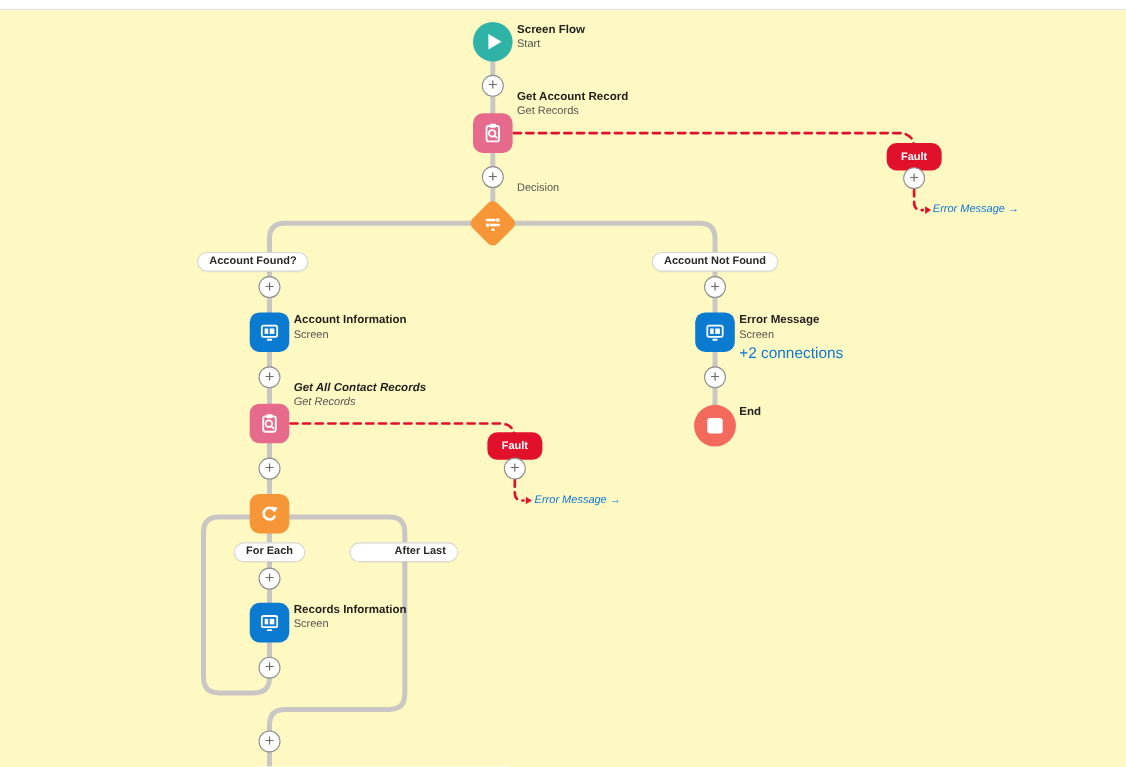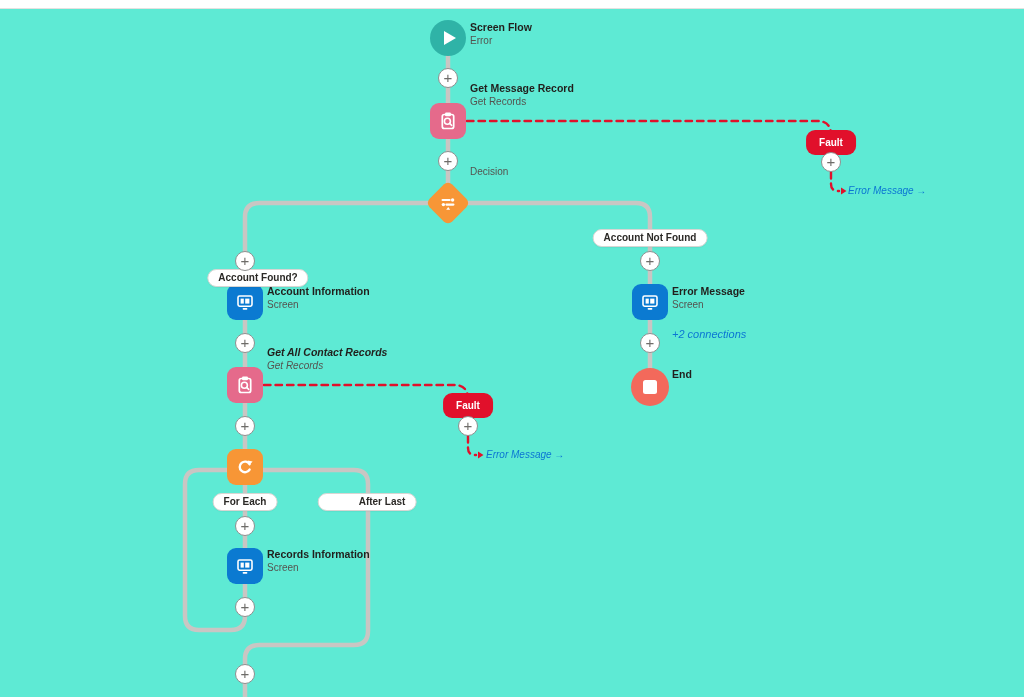--- a/index.html
+++ b/index.html
@@ -1,16 +1,16 @@
 <!DOCTYPE html>
 <html><head>
 <meta charset="utf-8">
 <style>
   html,body{margin:0;padding:0;background:#fff;}
-  .canvas{position:relative;width:1024px;height:697px;background:#5eead4;overflow:hidden;
+  .canvas{position:relative;width:1024px;height:697px;background:#fef9c3;overflow:hidden;
           font-family:"Liberation Sans",sans-serif;}
   .topstrip{position:absolute;left:0;top:0;width:100%;height:8px;background:#ffffff;
             border-bottom:1px solid #e4e2e0;}
   svg.wires{position:absolute;left:0;top:0;}
 
   .node{position:absolute;display:flex;align-items:center;justify-content:center;cursor:pointer;}
   .sq{width:36px;height:36px;border-radius:9px;}
   .circle{width:36px;height:36px;border-radius:50%;}
   .bigcircle{width:38px;height:38px;border-radius:50%;}
   .teal{background:#2fb3a7;}
@@ -19,21 +19,21 @@
   .orange{background:#f79636;}
   .coral{background:#f3695b;}
   .diamond-wrap{width:40px;height:40px;}
   .diamond{position:absolute;left:4px;top:4px;width:32px;height:32px;background:#f79636;
            border-radius:6px;transform:rotate(45deg);}
   .diamond-icon{position:absolute;left:10px;top:10px;}
 
   .n-label{position:absolute;}
   .n-label .t{font-size:10.5px;font-weight:bold;color:#211f1c;line-height:1.18;}
   .n-label .s{font-size:10px;color:#55534f;margin-top:2px;}
-  .n-label .link{font-size:11px;color:#0b76d3;font-style:italic;margin-top:18px;cursor:pointer;}
+  .n-label .link{font-size:14px;color:#0b76d3;margin-top:2px;cursor:pointer;}
   .w120{max-width:122px;}
 
   .pill{position:absolute;transform:translateX(-50%);background:#ffffff;border:1px solid #d8d6d3;
         border-radius:9px;height:16px;line-height:16px;padding:0 10px;font-size:10px;
         font-weight:bold;color:#2b2926;white-space:nowrap;box-shadow:0 1px 1px rgba(0,0,0,.04);}
   .fault-pill{position:absolute;transform:translateX(-50%);background:#e1102b;border-radius:9px;
         height:17px;line-height:17px;padding:4px 13px;font-size:10px;font-weight:bold;color:#ffffff;
         white-space:nowrap;}
   .goto{position:absolute;font-size:10px;font-style:italic;color:#0b76d3;white-space:nowrap;cursor:pointer;}
 
@@ -68,33 +68,33 @@
     </g>
   </svg>
 
   <div class="node circle teal" style="left:430px;top:20px;">
     <svg width="36" height="36" viewBox="0 0 36 36">
       <polygon points="14,11 14,25 26,18" fill="#ffffff"></polygon>
     </svg>
   </div>
   <div class="n-label" style="left:470px;top:21px;">
     <div class="t">Screen Flow</div>
-    <div class="s">Error</div>
+    <div class="s">Start</div>
   </div>
 
   <div class="node sq pink" style="left:430px;top:103px;">
     <svg width="20" height="20" viewBox="0 0 20 20">
       <rect x="4.3" y="3.5" width="11.4" height="14" rx="2" fill="none" stroke="#fff" stroke-width="1.7"></rect>
       <rect x="7" y="1.6" width="6" height="3.6" rx="1.3" fill="#fff"></rect>
       <circle cx="9.4" cy="10.2" r="3" fill="none" stroke="#fff" stroke-width="1.6"></circle>
       <line x1="11.6" y1="12.4" x2="13.7" y2="14.4" stroke="#fff" stroke-width="1.6" stroke-linecap="round"></line>
     </svg>
   </div>
   <div class="n-label" style="left:470px;top:82px;">
-    <div class="t">Get Message Record</div>
+    <div class="t">Get Account Record</div>
     <div class="s">Get Records</div>
   </div>
 
   <div class="node diamond-wrap" style="left:428px;top:183px;">
     <div class="diamond"></div>
     <svg class="diamond-icon" width="20" height="20" viewBox="0 0 20 20">
       <line x1="4.6" y1="7" x2="11.6" y2="7" stroke="#fff" stroke-width="2.2" stroke-linecap="round"></line>
       <circle cx="14.6" cy="7" r="1.7" fill="#fff"></circle>
       <line x1="8.4" y1="11.6" x2="15.4" y2="11.6" stroke="#fff" stroke-width="2.2" stroke-linecap="round"></line>
       <circle cx="5.4" cy="11.6" r="1.7" fill="#fff"></circle>
@@ -167,21 +167,21 @@
 
   <div class="node bigcircle coral" style="left:631px;top:368px;">
     <svg width="38" height="38" viewBox="0 0 38 38">
       <rect x="12" y="12" width="14" height="14" rx="2.5" fill="#ffffff"></rect>
     </svg>
   </div>
   <div class="n-label" style="left:672px;top:368px;">
     <div class="t">End</div>
   </div>
 
-  <div class="pill" style="left:258px;top:229px;margin-top:40px;">Account Found?</div>
+  <div class="pill" style="left:230px;top:229px;">Account Found?</div>
   <div class="pill" style="left:650px;top:229px;">Account Not Found</div>
   <div class="pill" style="left:245px;top:493px;text-align:right;">For Each</div>
   <div class="pill" style="left:367px;top:493px;padding-left:40px;">After Last</div>
 
   <div class="fault-pill" style="left:831px;top:130px;">Fault</div>
   <div class="goto" style="left:848px;top:185px;">Error Message →</div>
 
   <div class="fault-pill" style="left:468px;top:393px;">Fault</div>
   <div class="goto" style="left:486px;top:449px;">Error Message →</div>
 

